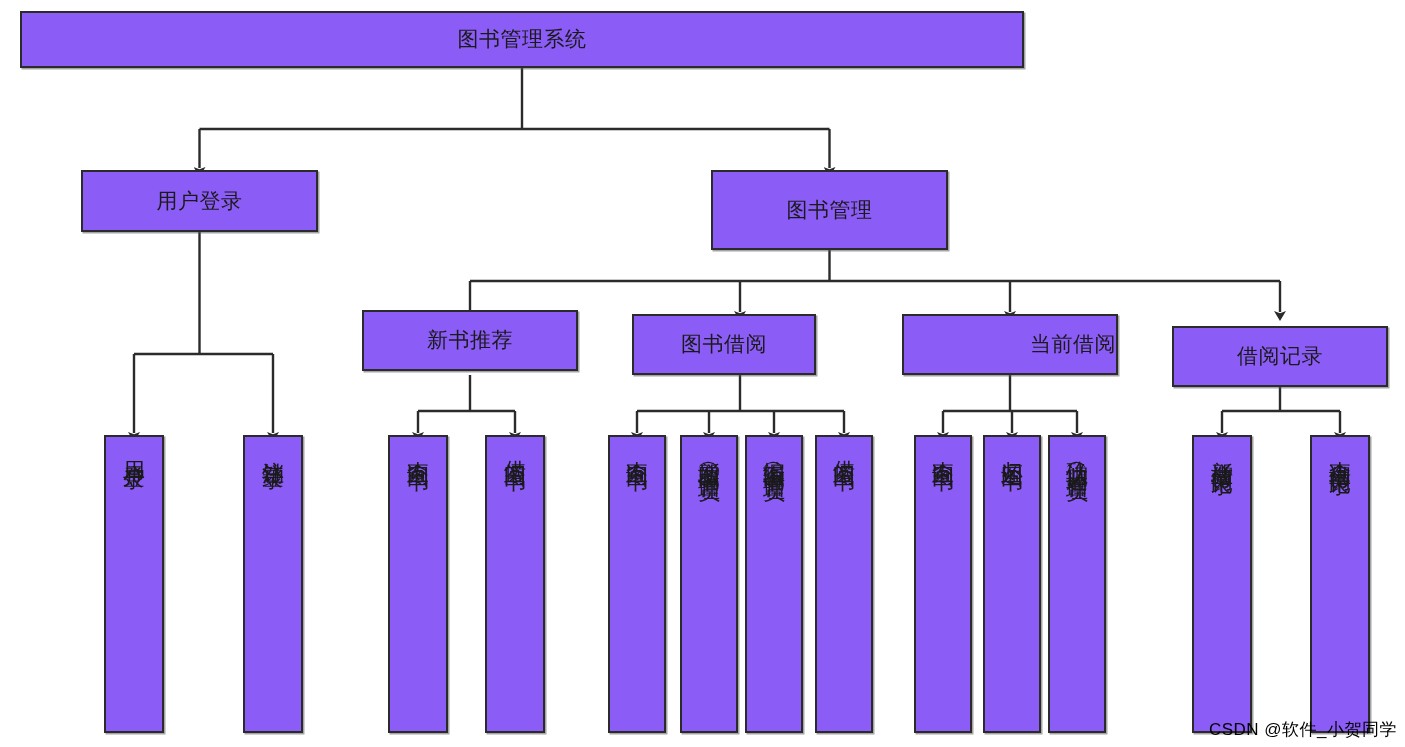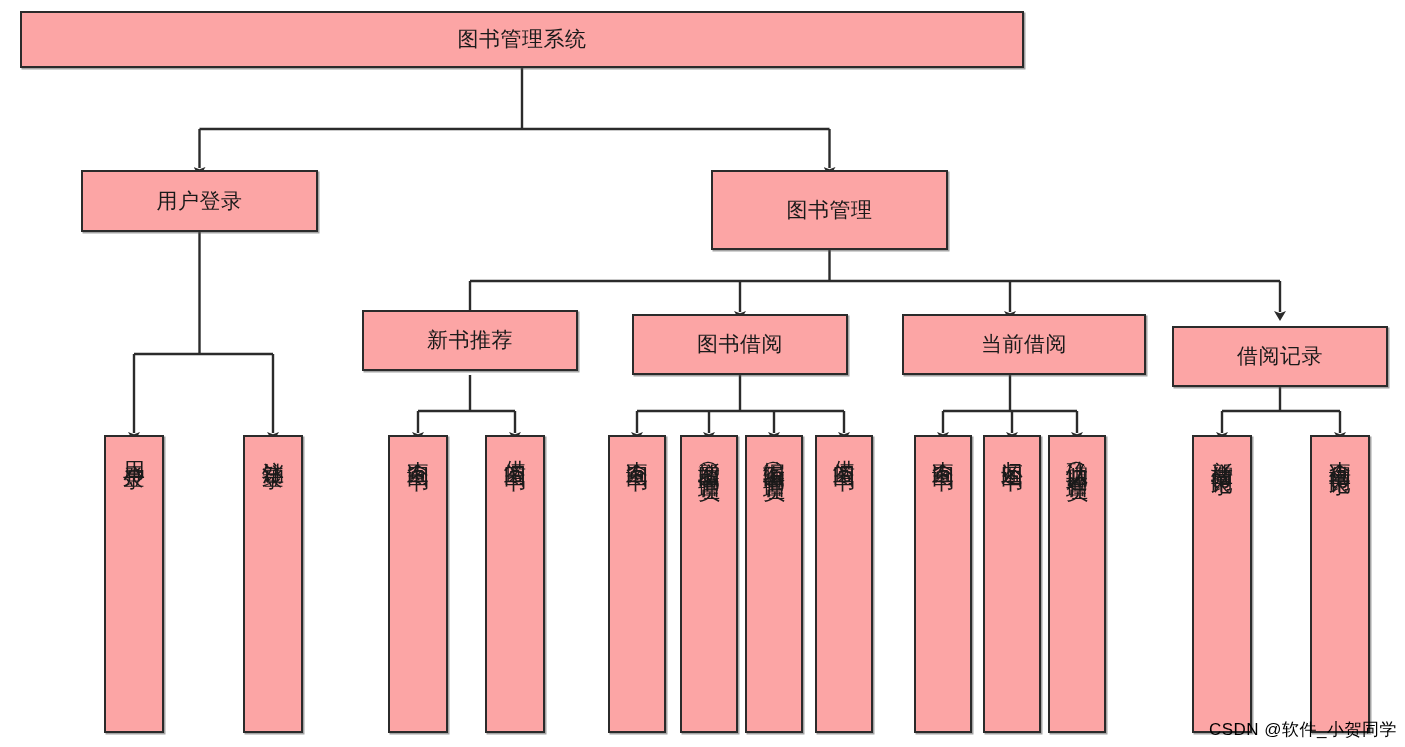--- a/index.html
+++ b/index.html
@@ -20,21 +20,21 @@
   #edges {
     position: absolute;
     left: 0;
     top: 0;
     width: 1405px;
     height: 747px;
   }
   .node {
     position: absolute;
     box-sizing: border-box;
-    background: #fca5a5;
+    background: #8b5cf6;
     border: 2px solid #2b2b2b;
     box-shadow: 1.5px 1.5px 0 rgba(90,90,90,0.55);
     display: flex;
     align-items: center;
     justify-content: center;
     color: #1a1a1a;
   }
   .node .label {
     display: block;
     text-align: center;
@@ -126,24 +126,24 @@
   <div class="node horizontal" style="left: 81px; top: 170px; width: 237px; height: 62px;">
     <span class="label">用户登录</span>
   </div>
   <div class="node horizontal" style="left: 711px; top: 170px; width: 237px; height: 80px;">
     <span class="label">图书管理</span>
   </div>
 
   <div class="node horizontal" style="left: 362px; top: 310px; width: 216px; height: 61px;">
     <span class="label">新书推荐</span>
   </div>
-  <div class="node horizontal" style="left: 632px; top: 314px; width: 216px; height: 61px;">
+  <div class="node horizontal" style="left: 632px; top: 314px; width: 184px; height: 61px;">
     <span class="label">图书借阅</span>
   </div>
-  <div class="node horizontal" style="left: 902px; top: 314px; width: 244px; height: 61px;">
+  <div class="node horizontal" style="left: 902px; top: 314px; width: 216px; height: 61px; justify-content: flex-end;">
     <span class="label">当前借阅</span>
   </div>
   <div class="node horizontal" style="left: 1172px; top: 314px; width: 216px; height: 61px; margin-top: 12px;">
     <span class="label">借阅记录</span>
   </div>
 
   <div class="node vertical tall" style="left: 104px; top: 435px; width: 60px; height: 298px;">
     <span class="label">用户登录</span>
   </div>
   <div class="node vertical tall" style="left: 243px; top: 435px; width: 60px; height: 298px;">

